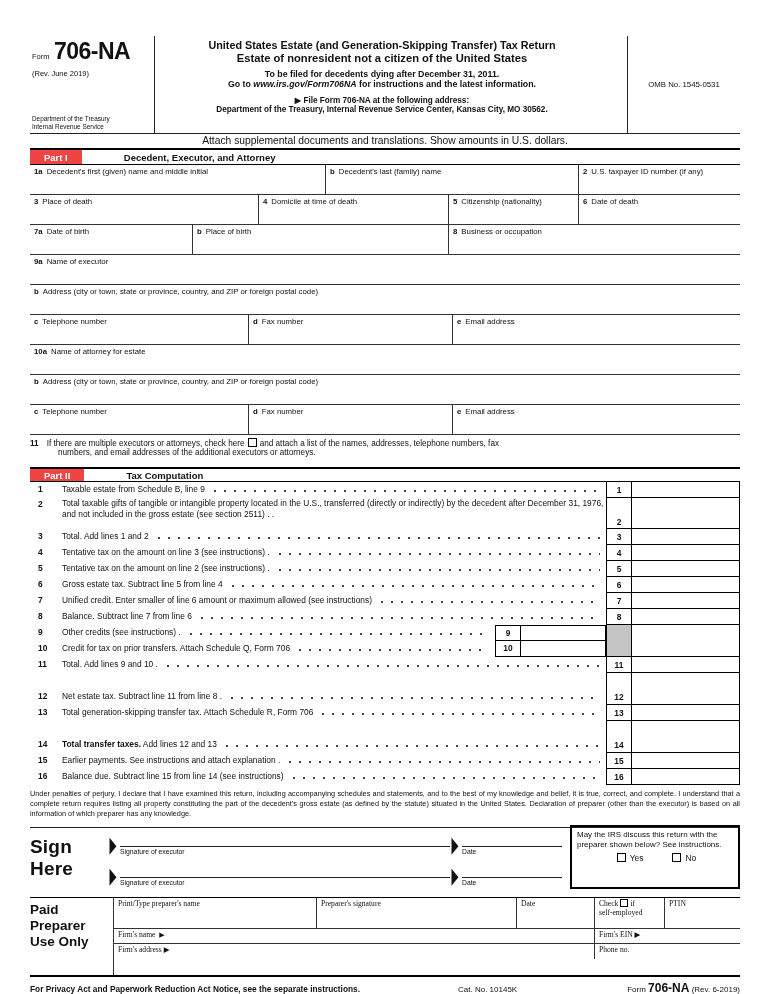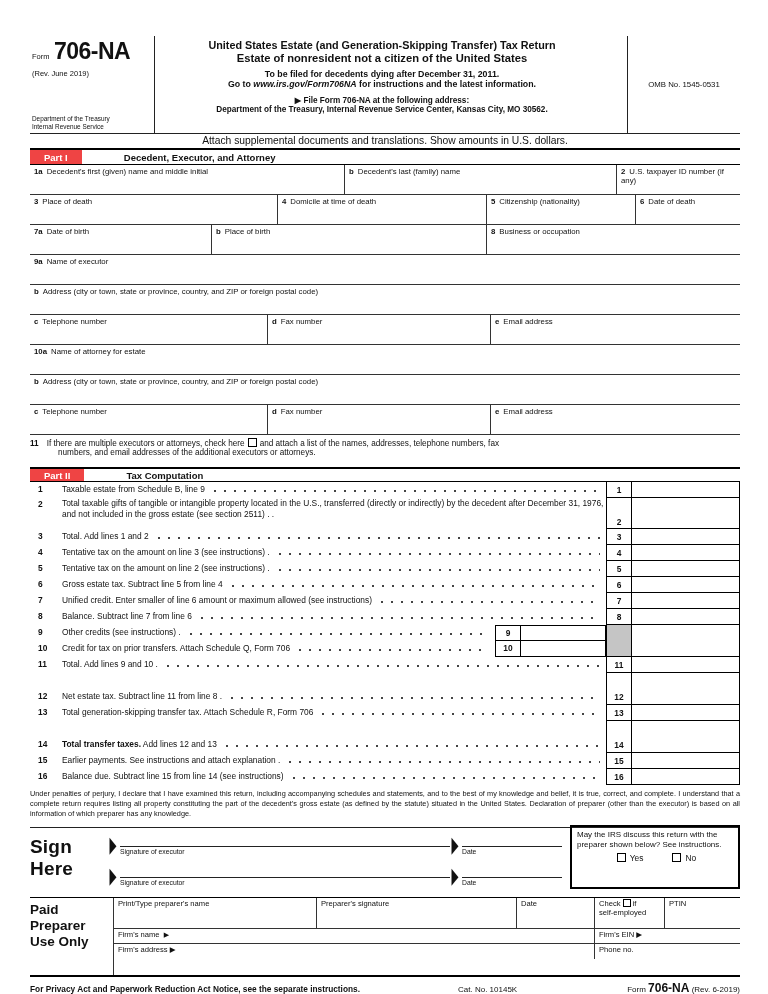--- a/index.html
+++ b/index.html
@@ -27,21 +27,21 @@
   
   .attach { height:16px; text-align:center; font-size:10.3px; border-bottom:2.5px solid #000; padding-top:1px; }
 
   
   .partbar { height:15px; border-bottom:1px solid #000; display:flex; align-items:stretch; }
   .partbar.pb2 { border-top:2px solid #000; }
   .partbox { background:#ef4444; color:#fff; font-weight:bold; font-size:9.5px; padding:0 14px; display:flex; align-items:center; }
   .parttitle { font-weight:bold; font-size:9.5px; display:flex; align-items:center; margin-left:42px; }
 
   
-  .p1row { display:flex; height:30px; border-bottom:1px solid #333;gap:19px; }
+  .p1row { display:flex; height:30px; border-bottom:1px solid #333; }
   .p1cell { padding:2px 0 0 4px; font-size:7.8px; }
   .p1cell + .p1cell { border-left:1px solid #333; }
   .fid { font-weight:bold; margin-right:4px; }
   .line11 { height:32px; font-size:8.2px; padding:3px 0 0 0; display:block; }
   .line11 .fid { margin-right:8px; }
   .l11b { padding-left:28px; }
   .cb { display:inline-block; width:9px; height:9px; border:1px solid #000; vertical-align:-1px; margin:0 3px; background:#fff; }
 
   
   .p2row { display:flex; height:16px; }
@@ -77,21 +77,21 @@
   .ynrow { display:flex; justify-content:center; gap:26px; margin-top:3px; font-size:8.4px; }
   .ynrow .cb { margin-right:4px; }
 
   
   .prep { display:flex; border-top:1.5px solid #000; border-bottom:2px solid #000; height:80px; }
   .preplbl { width:83px; flex:0 0 83px; font-size:13.5px; font-weight:bold; line-height:1.2; padding-top:4px; }
   .preptbl { flex:1; display:flex; flex-direction:column; border-left:1px solid #333; }
   .prow1 { display:flex; height:31px; border-bottom:1px solid #333; }
   .prow { display:flex; height:15px; border-bottom:1px solid #333; }
   .prow:last-child { border-bottom:none; }
-  .pc { font-size:7.6px; padding:1px 0 0 4px; }
+  .pc { font-size:7.6px; padding:1px 0 0 4px;font-family:Liberation Serif, serif; }
   .pc + .pc { border-left:1px solid #333; }
   .pc .cb { width:8px; height:8px; margin:0 2px; }
   .sm-arrow { font-size:7px; }
 
   
   .foot { display:flex; align-items:baseline; height:16px; padding-top:4px; }
   .foot-priv { font-size:8.3px; font-weight:bold; }
   .foot-cat { font-size:8px; margin-left:auto; }
   .foot-form { font-size:8px; margin-left:110px; }
   .foot-form b { font-size:12px; font-weight:bold; }

